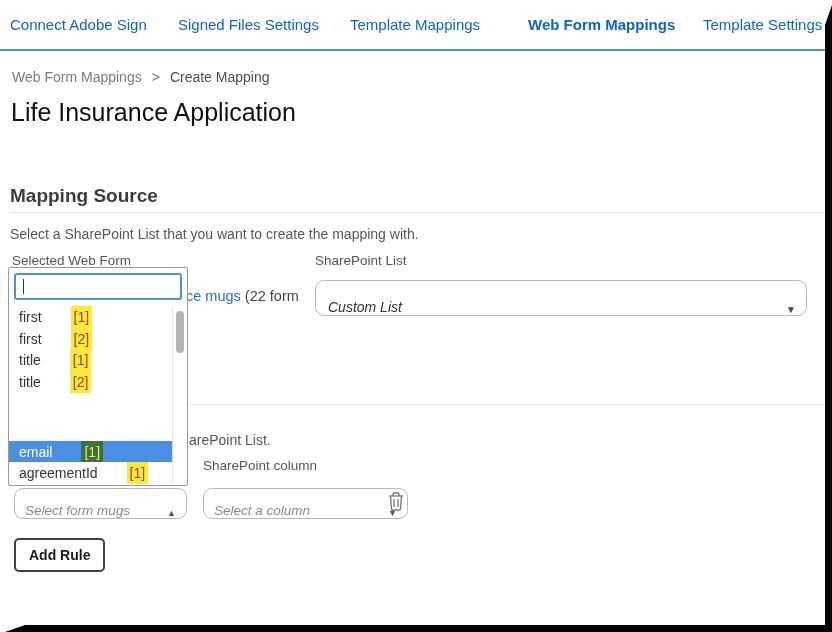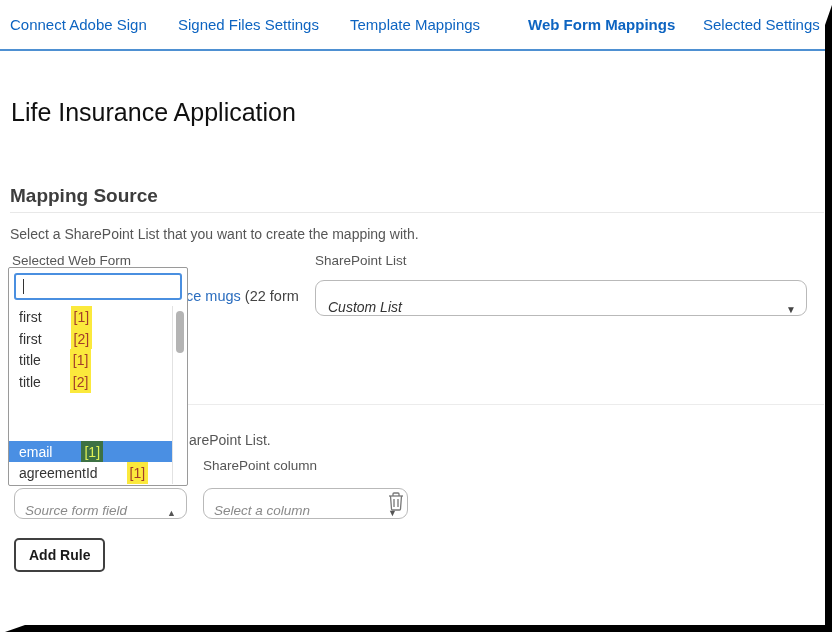--- a/index.html
+++ b/index.html
@@ -80,24 +80,27 @@
 </head>
 <body>
 
 <div class="screen">
 
   <nav id="nav">
       <span class="nav-tab" style="left: 10px;">Connect Adobe Sign</span>
       <span class="nav-tab" style="left: 178px;">Signed Files Settings</span>
       <span class="nav-tab" style="left: 350px;">Template Mappings</span>
       <span class="nav-tab active" style="left: 528px;">Web Form Mappings</span>
-      <span class="nav-tab" style="left: 703px;">Selected Settings</span>
+      <span class="nav-tab" style="left: 703px;">Template Settings</span>
     </nav>
   <div class="nav-underline"></div>
 
+  <div class="breadcrumb">
+    <span>Web Form Mappings</span><span class="sep">&gt;</span><span class="current">Create Mapping</span>
+  </div>
 
   <h1 class="page-title">Life Insurance Application</h1>
 
   <h2 class="section-heading">Mapping Source</h2>
   <div class="hr1"></div>
   <p class="section-desc">Select a SharePoint List that you want to create the mapping with.</p>
 
   <span class="field-label lbl-webform">Selected Web Form</span>
   <span class="field-label lbl-splist">SharePoint List</span>
 
@@ -106,21 +109,21 @@
   <div class="select-box sp-list-select">
     <span>Custom List</span>
     <span class="caret">▼</span>
   </div>
 
   <div class="divider2"></div>
   <span class="frag-sentence">arePoint List.</span>
   <span class="field-label lbl-spcolumn">SharePoint column</span>
 
   <div class="select-box combo combo-formfield">
-    <span>Source form field</span>
+    <span>Select form mugs</span>
     <span class="caret">▲</span>
   </div>
   <div class="select-box combo combo-column">
     <span>Select a column</span>
     <span class="caret">▼</span>
   </div>
 
   <div class="trash">
     <svg width="18" height="20" viewBox="0 0 18 20" fill="none" stroke="#777" stroke-width="1.3">
       <path d="M2 5 h14"></path>

